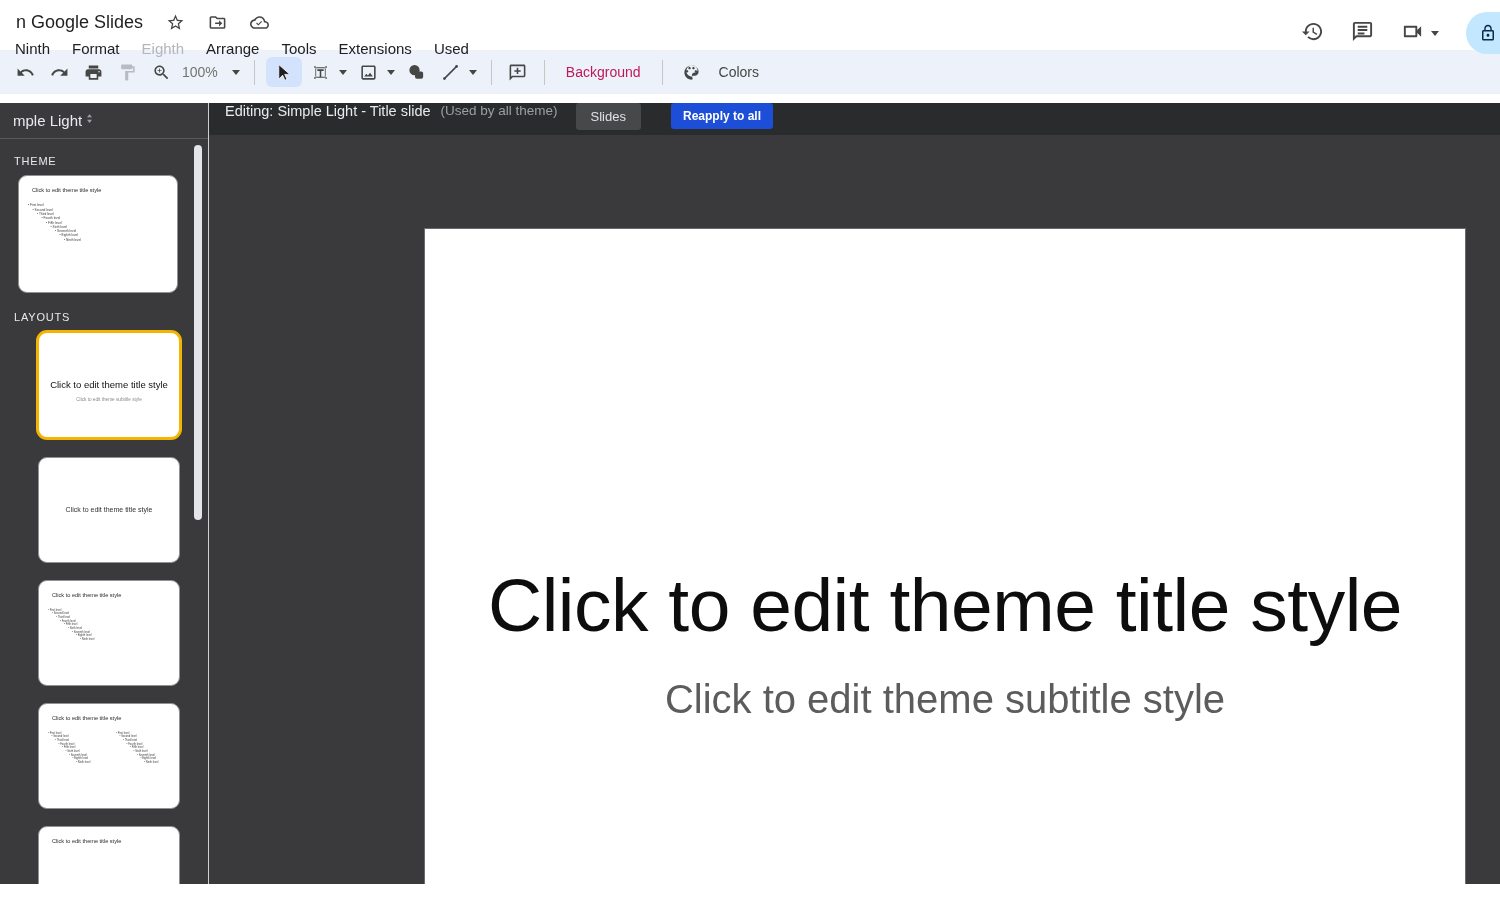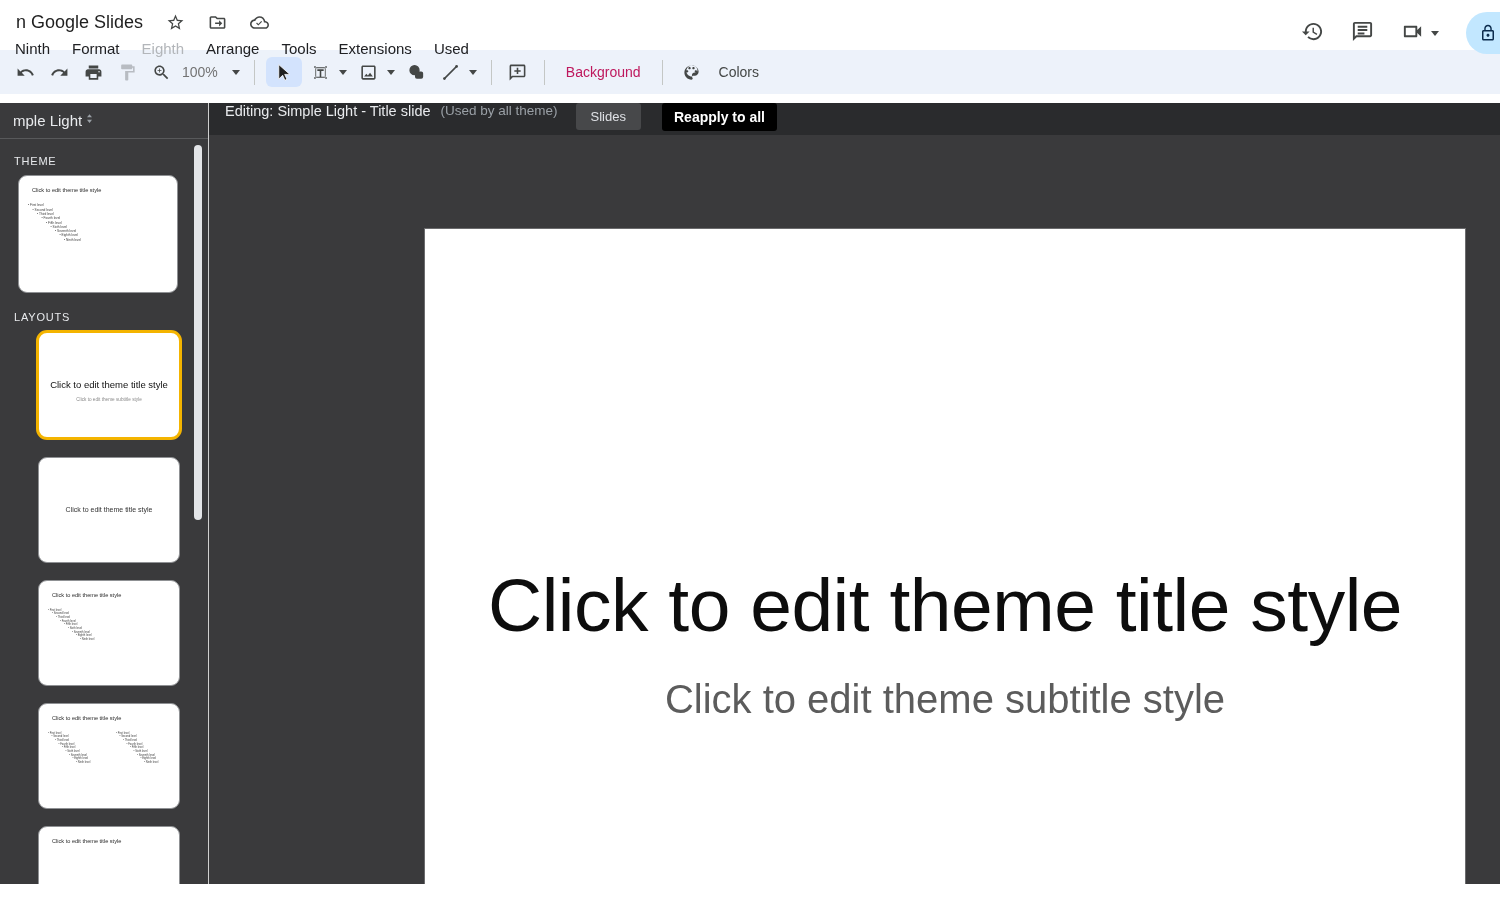--- a/index.html
+++ b/index.html
@@ -68,21 +68,21 @@
   .cascade.main-c { left:9px; top:27px; }
   .cascade.small { font-size:5.4px; }
   .cascade.col2 { left:55%; }
 
   
   .canvas-col { flex:1; display:flex; flex-direction:column; }
   .editbar { height:32px; background:#2a2b2d; display:flex; align-items:flex-start; padding-left:16px; gap:10px; flex:0 0 auto; }
   .edit-text { font-size:14.5px; color:#e8eaed; font-weight:500; white-space:nowrap; }
   .used-by { font-size:13.5px; color:#9aa0a6; white-space:nowrap; }
   .rename-btn { margin-left:8px; background:#47484a; color:#dfe1e5; font-size:13px; padding:6px 15px; border:none; border-radius:3px; }
-  .reapply-btn { margin-left:11px; background:#000000; color:#fff; font-size:14px; font-weight:700; padding:6px 12px; border:none; border-radius:3px; }
+  .reapply-btn { margin-left:20px; background:#1d4ed8; color:#fff; font-size:12px; font-weight:700; padding:6px 12px; border:none; border-radius:3px; }
   .canvas { flex:1; background:#3a3a3c; position:relative; overflow:hidden; }
   .slide { position:absolute; left:216px; top:94px; width:1040px; height:760px; background:#fff; box-shadow:0 0 0 1px rgba(255,255,255,.25); }
   .slide-title { position:absolute; top:333px; width:100%; text-align:center; font-size:75px; color:#0d0d0d; letter-spacing:-.5px; white-space:nowrap; }
   .slide-subtitle { position:absolute; top:448px; width:100%; text-align:center; font-size:40px; color:#5c5c5c; white-space:nowrap; }
 </style>
 </head>
 <body>
 
 <div class="topbar">
   <div class="title-row">

